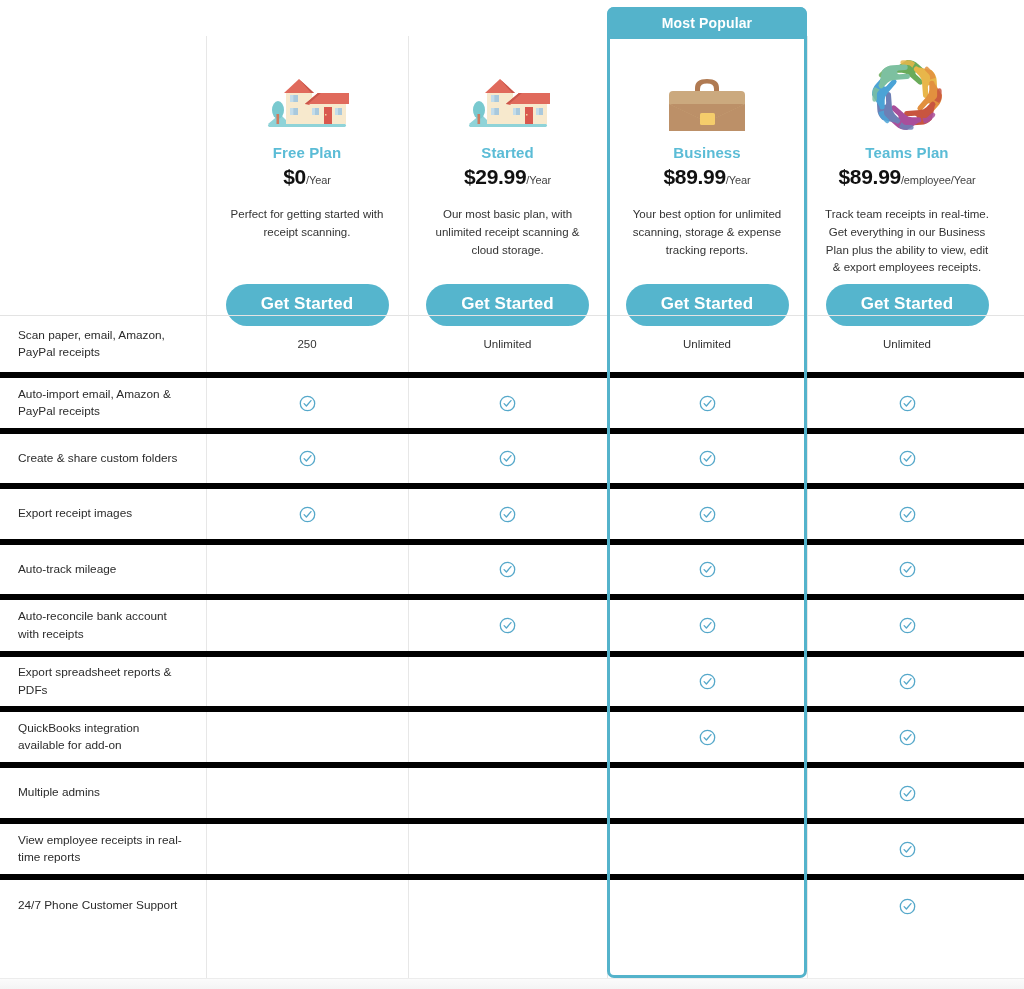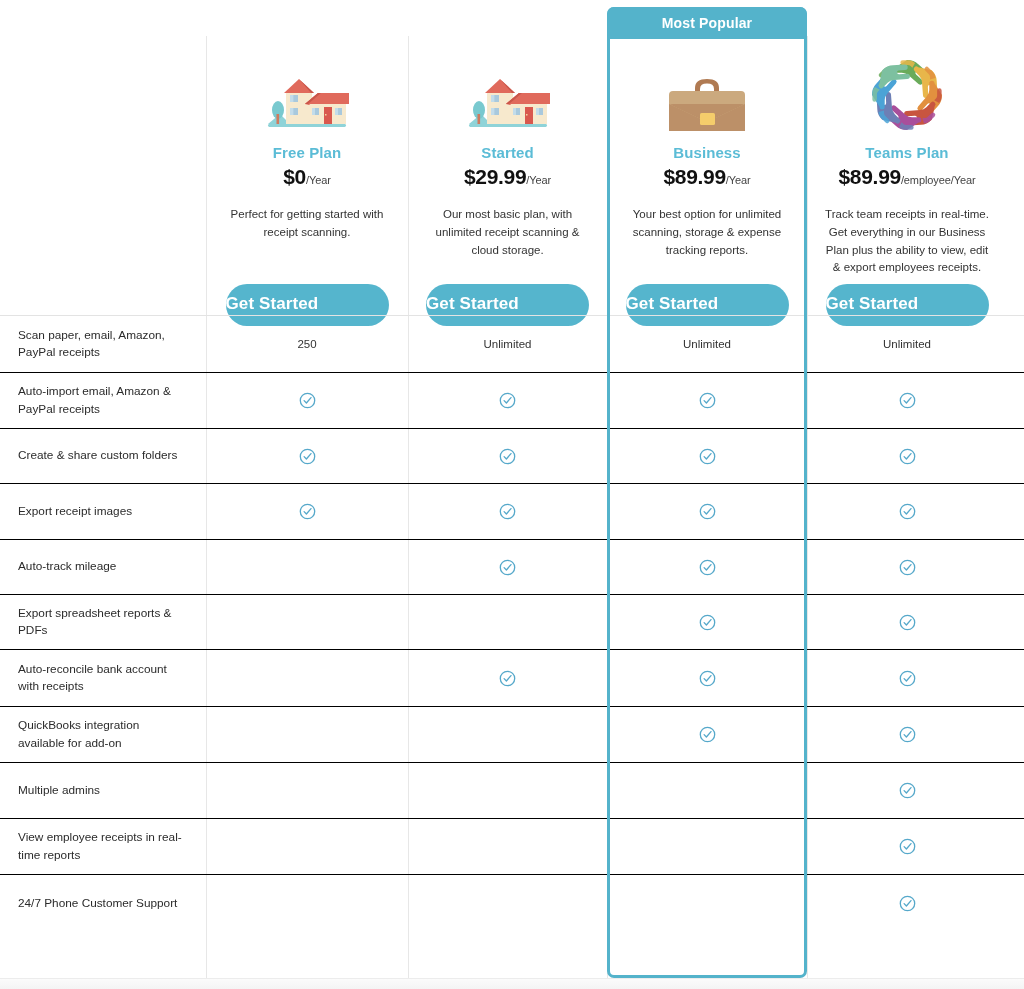--- a/index.html
+++ b/index.html
@@ -91,21 +91,21 @@
     background: #55b5cd;
     color: #ffffff;
     border: none;
     border-radius: 999px;
     font-family: "Liberation Sans", sans-serif;
     font-size: 17px;
     font-weight: bold;
     letter-spacing: .1px;
     padding: 11px 0 12px 0;
     width: 163px;
-    text-align: left;
+    text-align: center;
     cursor: pointer;
     line-height: 1.1;
   }
 
   
   .popular-frame {
     position: absolute;
     left: 607px;
     top: 7px;
     width: 200px;
@@ -137,21 +137,21 @@
   
   .table {
     position: absolute;
     top: 315px;
     left: 0;
     width: 1024px;
   }
   .row {
     position: relative;
     width: 1024px;
-    border-top: 1px solid #000000;
+    border-top: 6px solid #000000;
   }
   .row:first-child { border-top: 1px solid #e3e3e3; padding-left: 8px; }
   .cell {
     position: absolute;
     top: 0;
     height: 100%;
     display: flex;
     align-items: center;
     justify-content: center;
   }
@@ -481,52 +481,52 @@
         </div>
         <div class="cell" style="left:807px;width:200px">
           <span>
             <svg class="check-icon" width="17" height="17" viewBox="0 0 17 17">
     <circle cx="8.5" cy="8.5" r="7.2" fill="none" stroke="#55a8ca" stroke-width="1.3"></circle>
     <path d="M5.1 8.6 L7.4 11.0 L12.0 5.6" fill="none" stroke="#55a8ca" stroke-width="1.3" stroke-linecap="round" stroke-linejoin="round"></path>
   </svg>
           </span>
         </div>
       </div>
+      <div class="row" style="height: 57px;">
+        <div class="cell-label">Auto-reconcile bank account with receipts</div>
+        <div class="cell" style="left:206px;width:202px"></div>
+        <div class="cell" style="left:408px;width:199px">
+          <span>
+            <svg class="check-icon" width="17" height="17" viewBox="0 0 17 17">
+    <circle cx="8.5" cy="8.5" r="7.2" fill="none" stroke="#55a8ca" stroke-width="1.3"></circle>
+    <path d="M5.1 8.6 L7.4 11.0 L12.0 5.6" fill="none" stroke="#55a8ca" stroke-width="1.3" stroke-linecap="round" stroke-linejoin="round"></path>
+  </svg>
+          </span>
+        </div>
+        <div class="cell" style="left:607px;width:200px">
+          <span>
+            <svg class="check-icon" width="17" height="17" viewBox="0 0 17 17">
+    <circle cx="8.5" cy="8.5" r="7.2" fill="none" stroke="#55a8ca" stroke-width="1.3"></circle>
+    <path d="M5.1 8.6 L7.4 11.0 L12.0 5.6" fill="none" stroke="#55a8ca" stroke-width="1.3" stroke-linecap="round" stroke-linejoin="round"></path>
+  </svg>
+          </span>
+        </div>
+        <div class="cell" style="left:807px;width:200px">
+          <span>
+            <svg class="check-icon" width="17" height="17" viewBox="0 0 17 17">
+    <circle cx="8.5" cy="8.5" r="7.2" fill="none" stroke="#55a8ca" stroke-width="1.3"></circle>
+    <path d="M5.1 8.6 L7.4 11.0 L12.0 5.6" fill="none" stroke="#55a8ca" stroke-width="1.3" stroke-linecap="round" stroke-linejoin="round"></path>
+  </svg>
+          </span>
+        </div>
+      </div>
       <div class="row" style="height: 55px;">
         <div class="cell-label">Export spreadsheet reports &amp; PDFs</div>
         <div class="cell" style="left:206px;width:202px"></div>
         <div class="cell" style="left:408px;width:199px"></div>
-        <div class="cell" style="left:607px;width:200px">
-          <span>
-            <svg class="check-icon" width="17" height="17" viewBox="0 0 17 17">
-    <circle cx="8.5" cy="8.5" r="7.2" fill="none" stroke="#55a8ca" stroke-width="1.3"></circle>
-    <path d="M5.1 8.6 L7.4 11.0 L12.0 5.6" fill="none" stroke="#55a8ca" stroke-width="1.3" stroke-linecap="round" stroke-linejoin="round"></path>
-  </svg>
-          </span>
-        </div>
-        <div class="cell" style="left:807px;width:200px">
-          <span>
-            <svg class="check-icon" width="17" height="17" viewBox="0 0 17 17">
-    <circle cx="8.5" cy="8.5" r="7.2" fill="none" stroke="#55a8ca" stroke-width="1.3"></circle>
-    <path d="M5.1 8.6 L7.4 11.0 L12.0 5.6" fill="none" stroke="#55a8ca" stroke-width="1.3" stroke-linecap="round" stroke-linejoin="round"></path>
-  </svg>
-          </span>
-        </div>
-      </div>
-      <div class="row" style="height: 57px;">
-        <div class="cell-label">Auto-reconcile bank account with receipts</div>
-        <div class="cell" style="left:206px;width:202px"></div>
-        <div class="cell" style="left:408px;width:199px">
-          <span>
-            <svg class="check-icon" width="17" height="17" viewBox="0 0 17 17">
-    <circle cx="8.5" cy="8.5" r="7.2" fill="none" stroke="#55a8ca" stroke-width="1.3"></circle>
-    <path d="M5.1 8.6 L7.4 11.0 L12.0 5.6" fill="none" stroke="#55a8ca" stroke-width="1.3" stroke-linecap="round" stroke-linejoin="round"></path>
-  </svg>
-          </span>
-        </div>
         <div class="cell" style="left:607px;width:200px">
           <span>
             <svg class="check-icon" width="17" height="17" viewBox="0 0 17 17">
     <circle cx="8.5" cy="8.5" r="7.2" fill="none" stroke="#55a8ca" stroke-width="1.3"></circle>
     <path d="M5.1 8.6 L7.4 11.0 L12.0 5.6" fill="none" stroke="#55a8ca" stroke-width="1.3" stroke-linecap="round" stroke-linejoin="round"></path>
   </svg>
           </span>
         </div>
         <div class="cell" style="left:807px;width:200px">
           <span>

